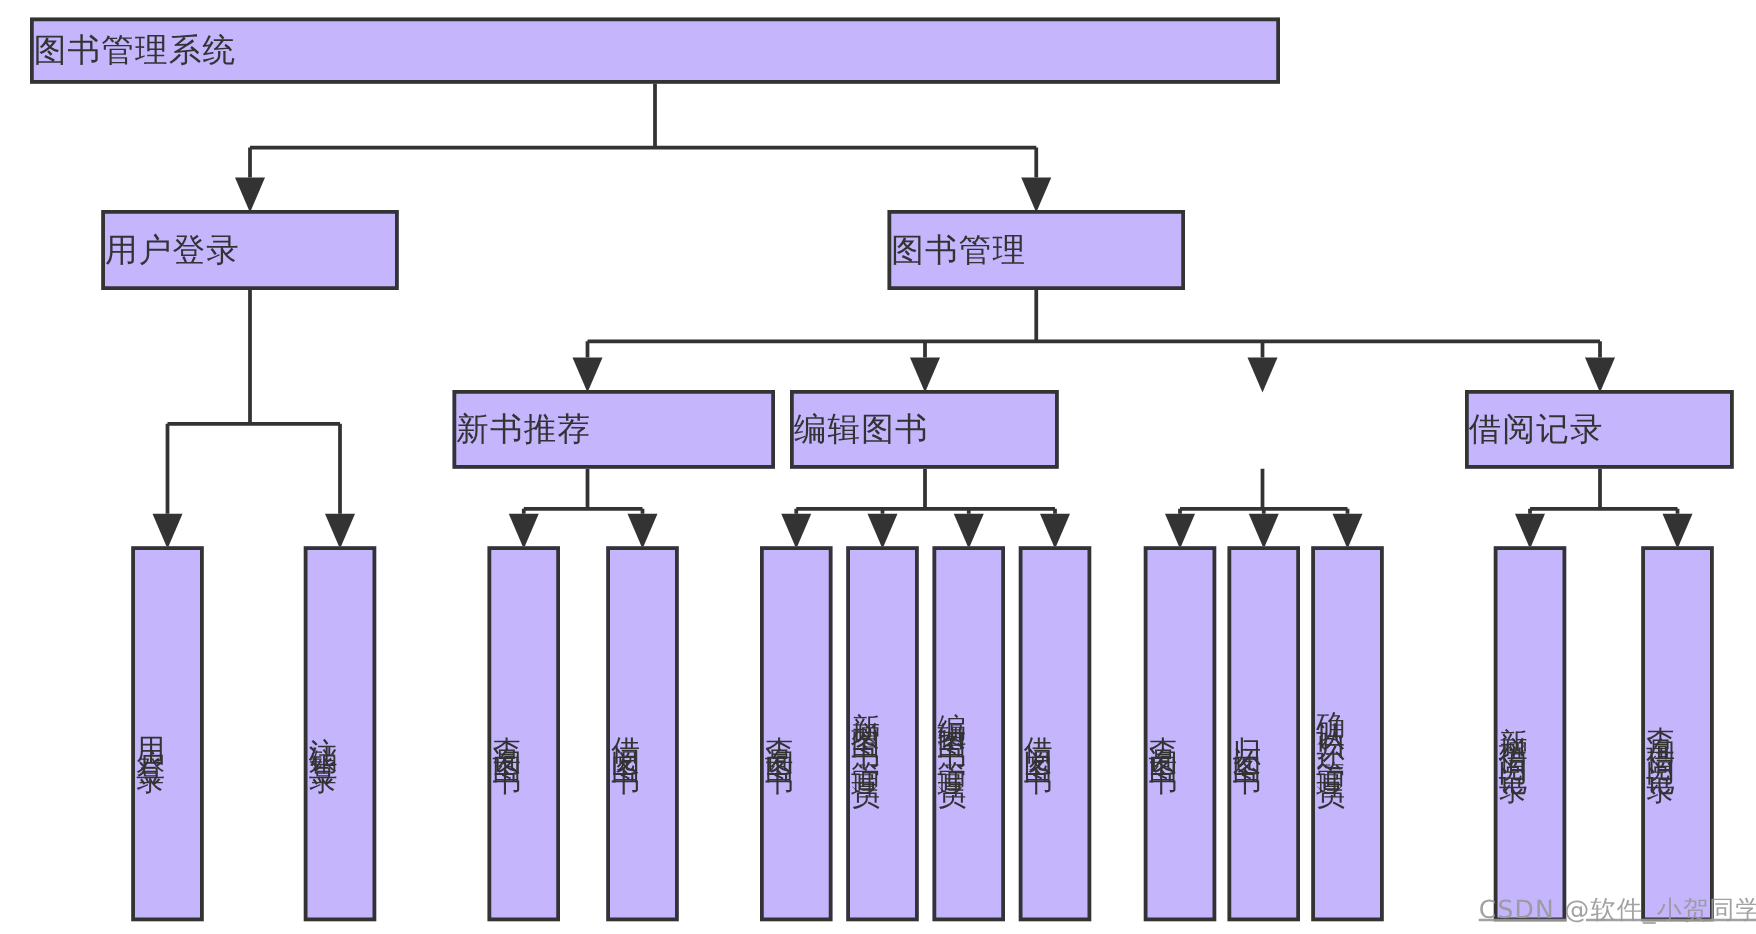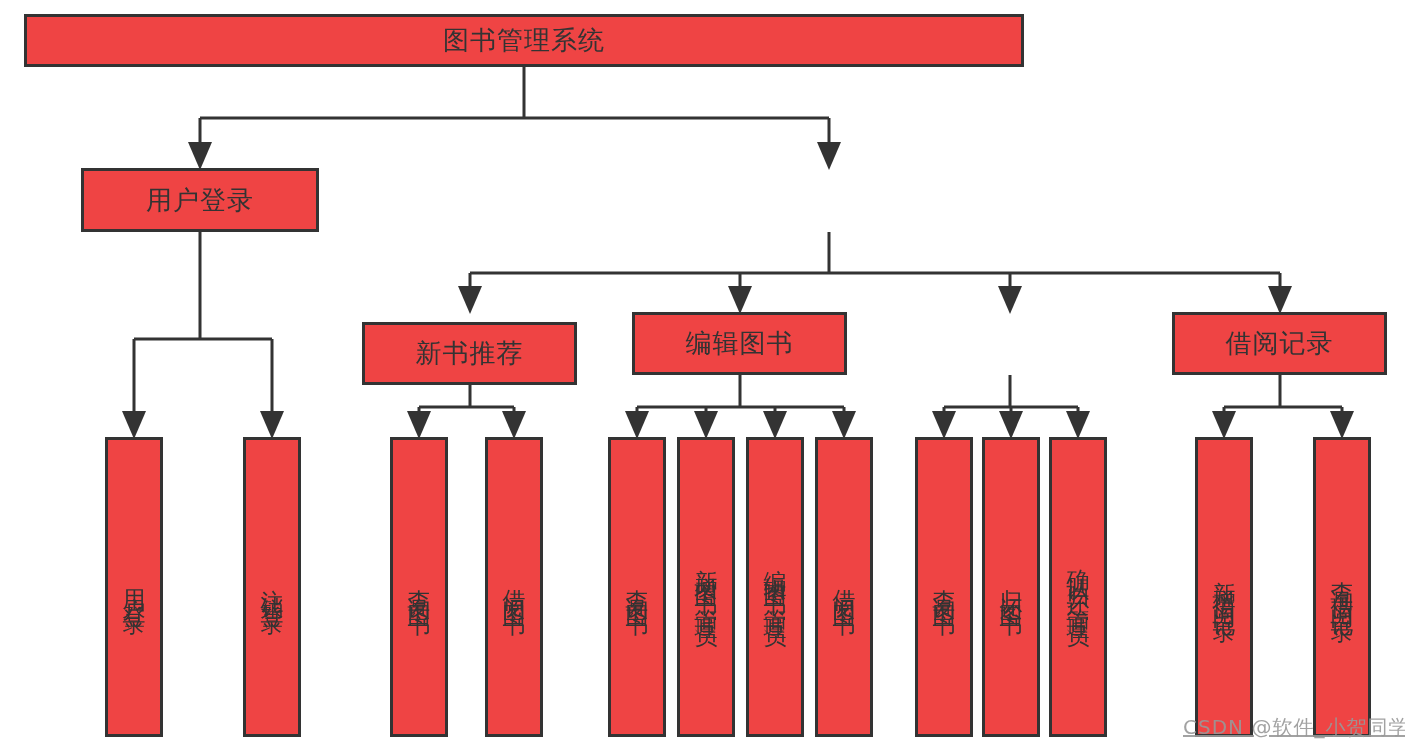--- a/index.html
+++ b/index.html
@@ -1,22 +1,22 @@
 <!DOCTYPE html>
 <html><head>
 <meta charset="utf-8">
 <style>
   html, body { margin:0; padding:0; background:#ffffff; }
   body { width:1405px; height:747px; overflow:hidden;
          font-family:"DejaVu Sans","Liberation Sans",sans-serif; }
   .stage { position:relative; width:1405px; height:747px; background:#ffffff; }
   .connectors { position:absolute; left:0; top:0; z-index:1; }
-  .node { position:absolute; box-sizing:border-box; background:#ef4444;
+  .node { position:absolute; box-sizing:border-box; background:#c4b5fd;
           border:3px solid #333333; color:#333333; z-index:2;
-          display:flex; align-items:center; justify-content:center; }
+          display:flex; align-items:center; }
   .node.h { font-size:26px; letter-spacing:1px; white-space:nowrap; }
   .node.v { font-size:23px; }
   .node.v .vtxt { writing-mode:vertical-lr; text-orientation:mixed;
                   letter-spacing:8px; line-height:1; white-space:nowrap; }
   .watermark { position:absolute; left:1183px; top:714px; z-index:6;
                font-size:20px; letter-spacing:1px; white-space:nowrap;
                color:rgba(152,152,152,0.9);text-decoration:underline; }
 </style>
 </head>
 <body>
@@ -66,22 +66,25 @@
     </g>
   </svg>
 
   <div class="node h" style="left:24px;top:14px;width:1000px;height:53px">
     <span>图书管理系统</span>
   </div>
 
   <div class="node h" style="left:81px;top:168px;width:238px;height:64px">
     <span>用户登录</span>
   </div>
+  <div class="node h" style="left:710px;top:168px;width:238px;height:64px">
+    <span>图书管理</span>
+  </div>
 
-  <div class="node h" style="left:362px;top:322px;width:215px;height:63px">
+  <div class="node h" style="left:362px;top:312px;width:258px;height:63px">
     <span>新书推荐</span>
   </div>
   <div class="node h" style="left:632px;top:312px;width:215px;height:63px">
     <span>编辑图书</span>
   </div>
   <div class="node h" style="left:1172px;top:312px;width:215px;height:63px">
     <span>借阅记录</span>
   </div>
 
   <div class="node v" style="left:105px;top:437px;width:58px;height:300px">

